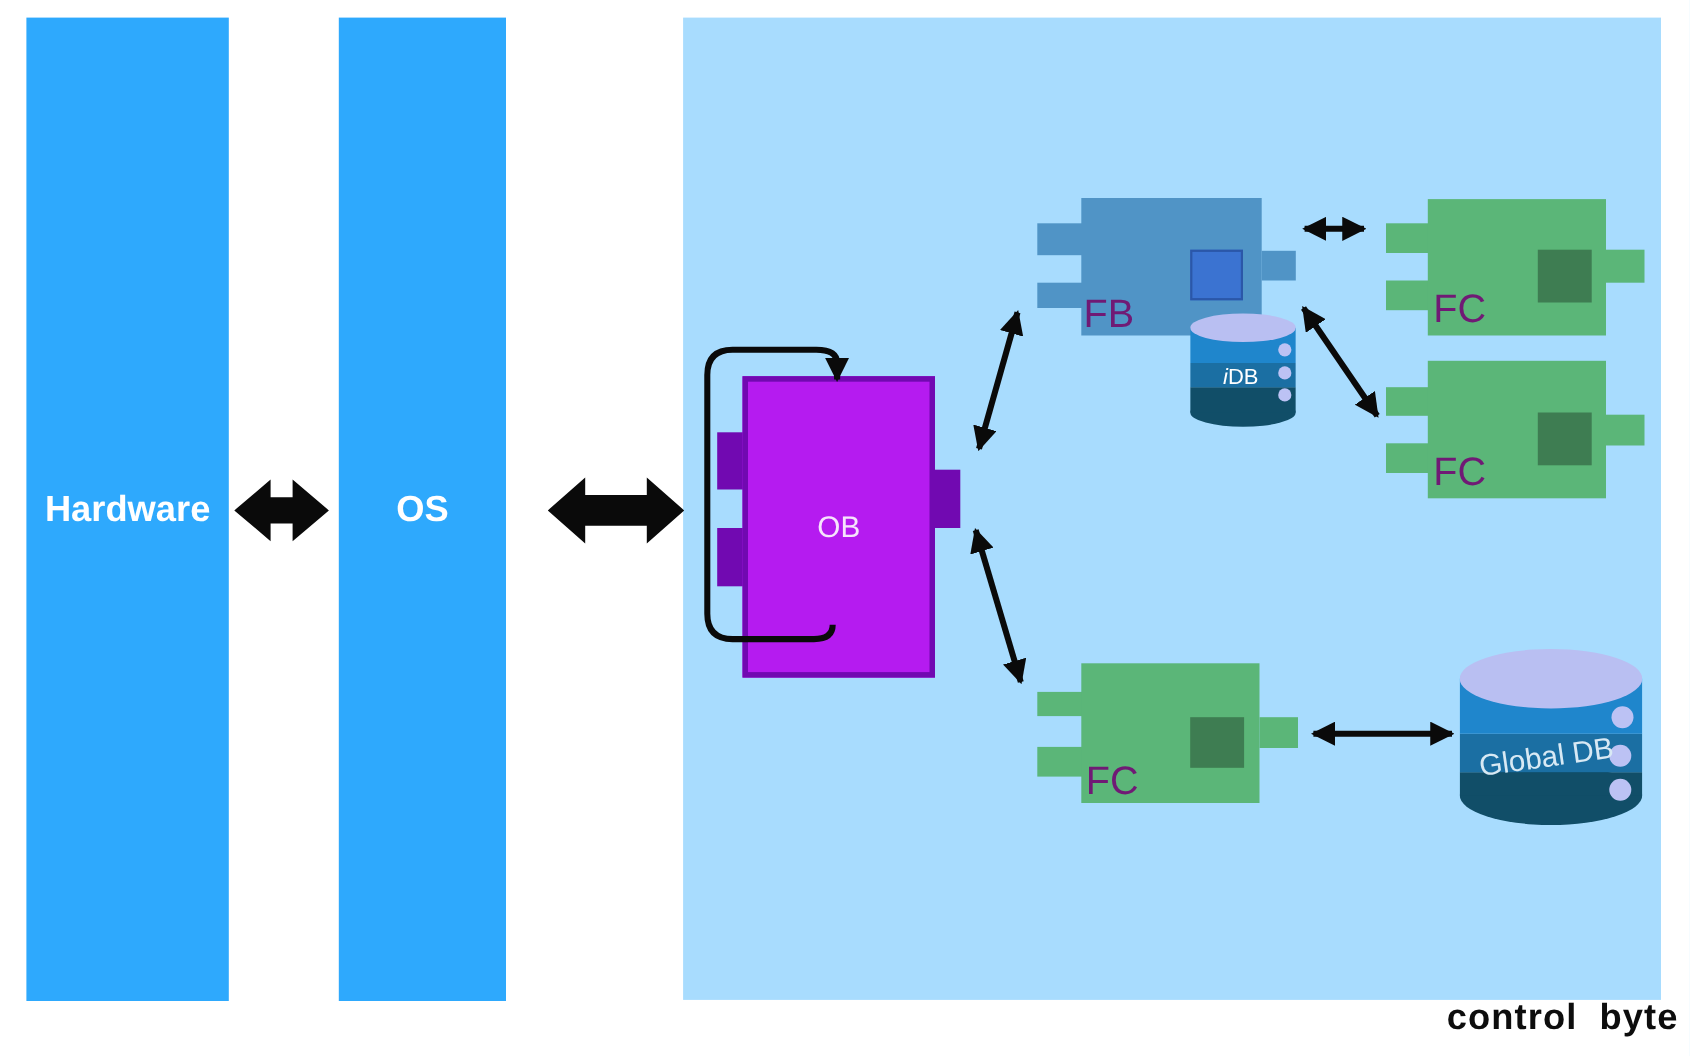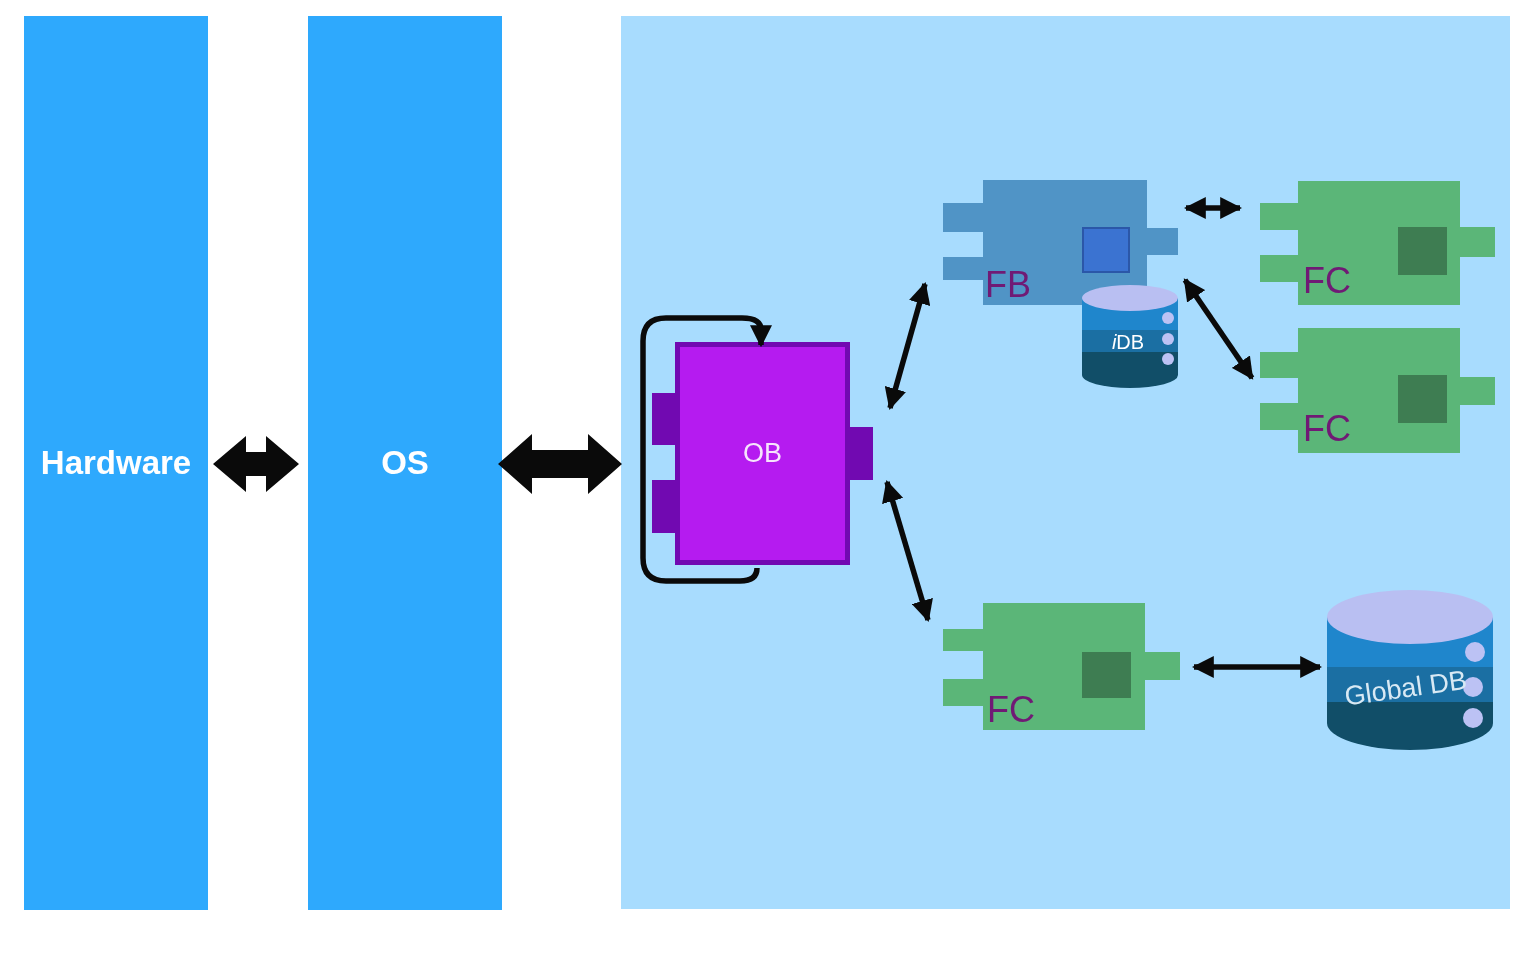--- a/index.html
+++ b/index.html
@@ -2,21 +2,21 @@
 <html><head>
 <meta charset="utf-8">
 <style>
   html,body{margin:0;padding:0;background:#ffffff;font-family:"Liberation Sans",sans-serif;}
   .canvas{position:relative;width:1536px;height:960px;background:#ffffff;overflow:hidden;}
 
   
   .bar{position:absolute;top:16px;width:184px;height:894px;background:#2EA9FD;
        display:flex;align-items:center;justify-content:center;}
   .bar.hw{left:24px;}
-  .bar.os{left:308px;width:194px;}
+  .bar.os{left:308px;width:152px;}
   .bar-label{color:#ffffff;font-size:33px;font-weight:700;}
 
   
   .panel{position:absolute;left:621px;top:16px;width:889px;height:893px;background:#A8DCFE;}
   .panel-label{position:absolute;left:625px;top:18px;color:#ffffff;font-size:31px;font-weight:bold;}
 
   .rect{position:absolute;}
 
   
   .ob-main{background:#B51BF0;border:5px solid #7109B1;box-sizing:border-box;
@@ -53,21 +53,21 @@
   <div class="bar os">
     <span class="bar-label">OS</span>
   </div>
 
   <div class="panel"></div>
 
   <div>
     <div class="rect ob-tab" style="left:652px;top:393px;width:24px;height:52px;"></div>
     <div class="rect ob-tab" style="left:652px;top:480px;width:24px;height:53px;"></div>
     <div class="rect ob-tab" style="left:849px;top:427px;width:24px;height:53px;"></div>
-    <div class="rect ob-main" style="left:675px;top:342px;width:175px;height:223px;">
+    <div class="rect ob-main" style="left:675px;top:342px;width:175px;height:274px;">
       <span class="ob-label">OB</span>
     </div>
   </div>
 
   <div>
     <div class="rect fb" style="left:943px;top:203px;width:42px;height:29px;"></div>
     <div class="rect fb" style="left:943px;top:257px;width:42px;height:23px;"></div>
     <div class="rect fb" style="left:1147px;top:228px;width:31px;height:27px;"></div>
     <div class="rect fb" style="left:983px;top:180px;width:164px;height:125px;"></div>
     <div class="rect fb-inner" style="left:1082px;top:227px;width:48px;height:46px;"></div>
@@ -142,14 +142,15 @@
 
     <line x1="887" y1="482" x2="928" y2="620" stroke="#0A0A0A" stroke-width="5.5" marker-start="url(#ah)" marker-end="url(#ah)"></line>
 
     <line x1="1186" y1="208" x2="1240" y2="208" stroke="#0A0A0A" stroke-width="5.5" marker-start="url(#ah)" marker-end="url(#ah)"></line>
 
     <line x1="1185" y1="280" x2="1252" y2="378" stroke="#0A0A0A" stroke-width="5.5" marker-start="url(#ah)" marker-end="url(#ah)"></line>
 
     <line x1="1194" y1="667" x2="1320" y2="667" stroke="#0A0A0A" stroke-width="5.5" marker-start="url(#ah)" marker-end="url(#ah)"></line>
   </svg>
 
+  <div class="logo">control byte</div>
 
 </div>
 
 </body></html>

